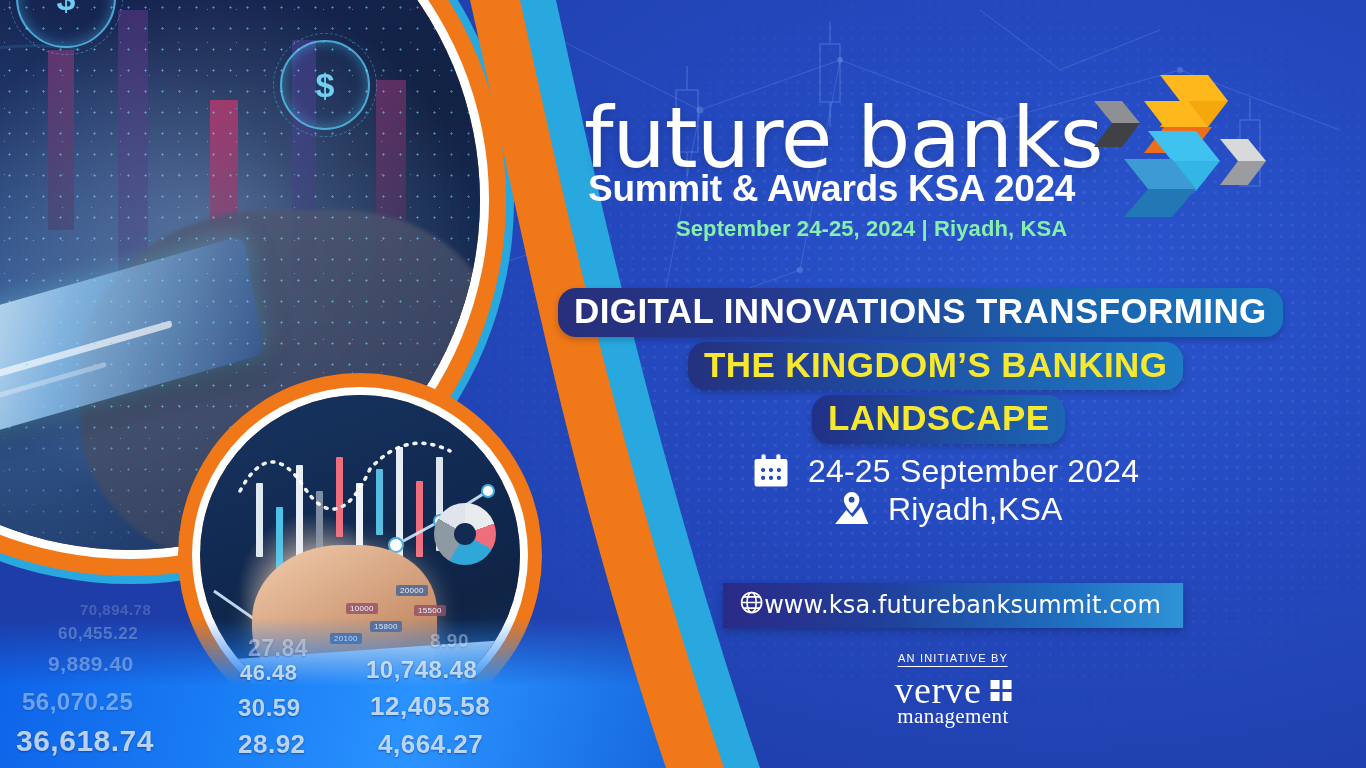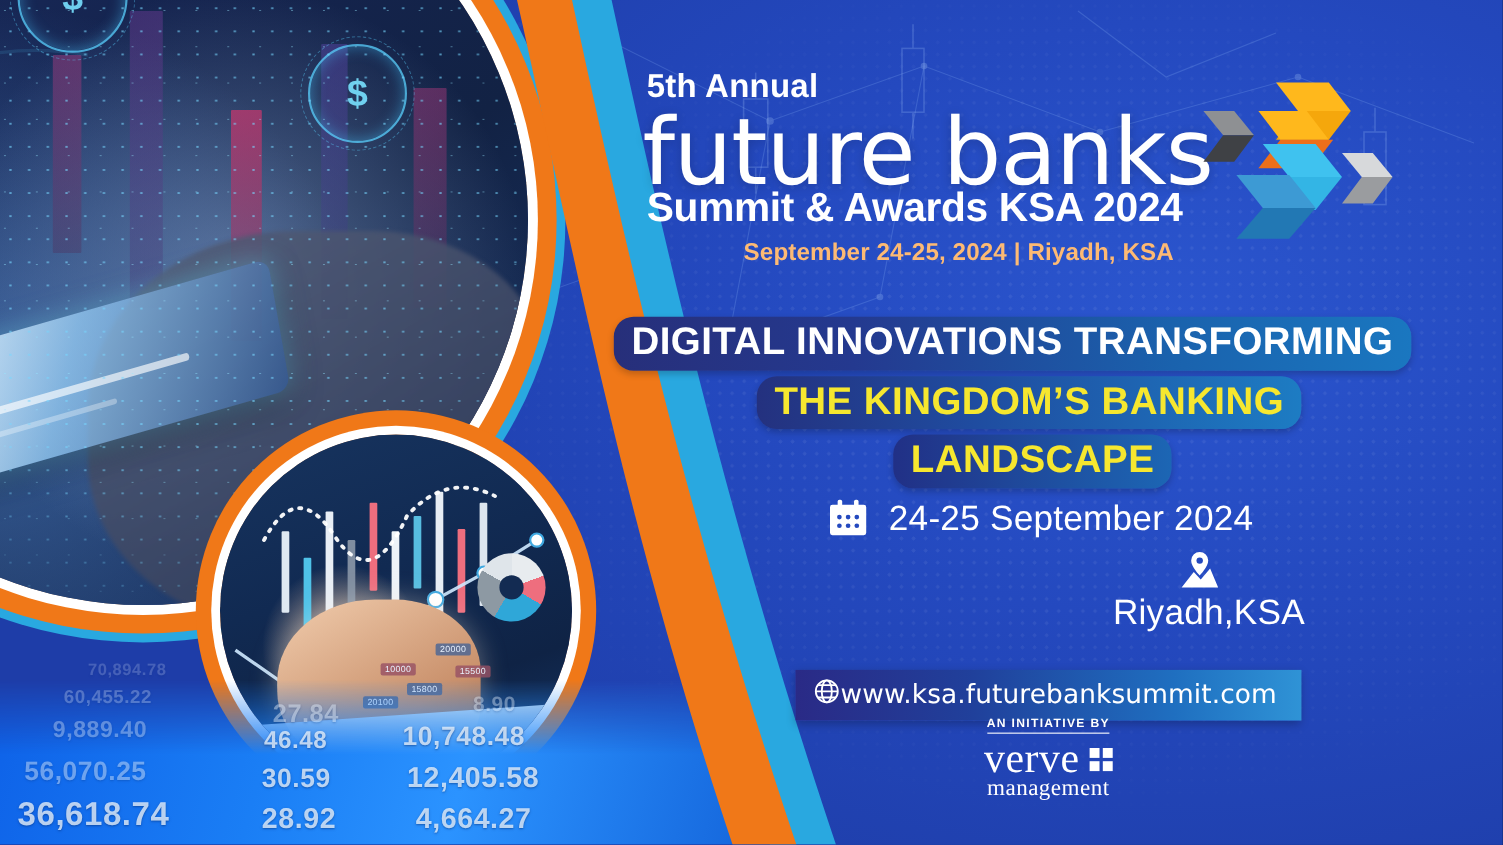--- a/index.html
+++ b/index.html
@@ -86,49 +86,49 @@
   .num{position:absolute;color:rgba(235,245,255,.78);font-family:"Liberation Sans",sans-serif;
     font-weight:700;letter-spacing:.5px;text-shadow:0 1px 2px rgba(0,40,110,.5);}
 
   
   .right{position:absolute;left:540px;top:0;width:826px;height:768px;}
 
   .annual{position:absolute;left:48px;top:62px;color:#fff;font-size:30px;font-weight:700;letter-spacing:.2px;}
   .fb{position:absolute;left:44px;top:96px;color:#fff;font-size:84px;font-weight:400;letter-spacing:-1px;line-height:1;
     font-family:"DejaVu Sans",sans-serif;text-shadow:0 2px 10px rgba(0,0,0,.18);}
   .summit{position:absolute;left:48px;top:168px;color:#fff;font-size:37px;font-weight:700;letter-spacing:-.3px;}
-  .dateline{position:absolute;left:136px;top:216px;color:#fdba74;font-size:22px;font-weight:700;letter-spacing:.1px;}
+  .dateline{position:absolute;left:136px;top:216px;color:#86efac;font-size:22px;font-weight:700;letter-spacing:.1px;}
 
   .logo{position:absolute;left:548px;top:65px;width:180px;height:160px;}
 
   .bars{position:absolute;left:0;top:288px;width:826px;}
   .hbar{display:inline-block;padding:5px 16px 8px 16px;font-weight:700;letter-spacing:.4px;line-height:1.02;
     box-shadow:0 3px 7px rgba(0,0,0,.22);white-space:nowrap;border-radius:18px;}
   .hb1{background:linear-gradient(90deg,#272f7a 0%,#24398f 30%,#1a62ad 70%,#1a77c0 100%);color:#fff;font-size:35px;}
   .hb2{background:linear-gradient(90deg,#24317f 0%,#1f4ca0 40%,#1d7cc3 100%);color:#f6e72f;font-size:35px;}
   .hb3{background:linear-gradient(90deg,#213086 0%,#1c66b4 100%);color:#f6e72f;font-size:35px;}
   .r1{margin-left:18px;}
   .r2{margin-left:148px;margin-top:5px;}
   .r3{margin-left:272px;margin-top:5px;}
 
   .info{position:absolute;left:0;top:452px;width:826px;}
   .inforow{display:flex;align-items:center;color:#fff;text-align:center;}
   .ir1{margin-left:212px;}
-  .ir2{margin-left:292px;margin-top:10px;flex-direction:column;}
+  .ir2{margin-left:292px;}
   .ico{flex:0 0 auto;margin-right:18px;display:flex;align-items:center;justify-content:center;}
   .infotext{font-size:32px;font-weight:400;letter-spacing:.2px;}
 
   .urlpill{position:absolute;left:748px;top:583px;transform:translateX(-50%);left:50%;
     display:inline-flex;align-items:center;padding:7px 22px 9px 16px;
     background:linear-gradient(90deg,#2a2a86 0%,#20409b 35%,#1f6fc0 75%,#2f93d6 100%);
-    box-shadow:0 3px 8px rgba(0,0,0,.25);margin-top:26px;}
+    box-shadow:0 3px 8px rgba(0,0,0,.25);}
   .urlpill .u{color:#fff;font-size:24px;letter-spacing:.1px;font-family:"DejaVu Sans",sans-serif;}
 
   .verve{position:absolute;left:50%;transform:translateX(-50%);top:648px;text-align:center;color:#fff;}
-  .vinit{font-size:11px;font-weight:700;letter-spacing:1.2px;border-bottom:1.5px solid #fff;display:inline-block;padding-bottom:2px;}
+  .vinit{font-size:11px;font-weight:400;letter-spacing:1.2px;border-bottom:1.5px solid #fff;display:inline-block;padding-bottom:2px;}
   .vname{display:flex;align-items:center;justify-content:center;gap:9px;margin-top:5px;}
   .vword{font-family:"Liberation Serif",serif;font-size:38px;line-height:.95;letter-spacing:.5px;text-align:center;}
   .vsq{display:grid;grid-template-columns:9px 9px;grid-template-rows:9px 9px;gap:3px;}
   .vsq i{background:#fff;display:block;}
   .vmgmt{font-family:"Liberation Serif",serif;font-size:21px;letter-spacing:.4px;margin-top:-4px;}
 </style>
 </head>
 <body>
 
 <div class="stage">
@@ -258,21 +258,20 @@
   <span class="num" style="left:366px;bottom:84px;font-size:24px;">10,748.48</span>
   <span class="num" style="left:430px;bottom:116px;font-size:19px;opacity:.5;">8.90</span>
 
   <svg class="swoosh" viewBox="0 0 760 768" preserveAspectRatio="none">
     <path d="M508 0 C560 230 600 470 700 768 L760 768 C660 470 606 230 556 0 Z" fill="#29a8e0"></path>
     <path d="M470 0 C522 230 566 470 666 768 L724 768 C624 470 570 230 520 0 Z" fill="#f07818"></path>
   </svg>
 
   <div class="right">
 
-    <div class="annual">5th Annual</div>
     <div class="fb">future banks</div>
     <div class="summit">Summit &amp; Awards KSA 2024</div>
     <div class="dateline">September 24-25, 2024 | Riyadh, KSA</div>
 
     <svg class="logo" viewBox="0 0 180 160">
 
       <g>
         <path d="M6 36 L34 36 L52 58 L24 58 Z" fill="#8e9093"></path>
         <path d="M24 58 L52 58 L34 82 L6 82 Z" fill="#3f4145"></path>
       </g>

